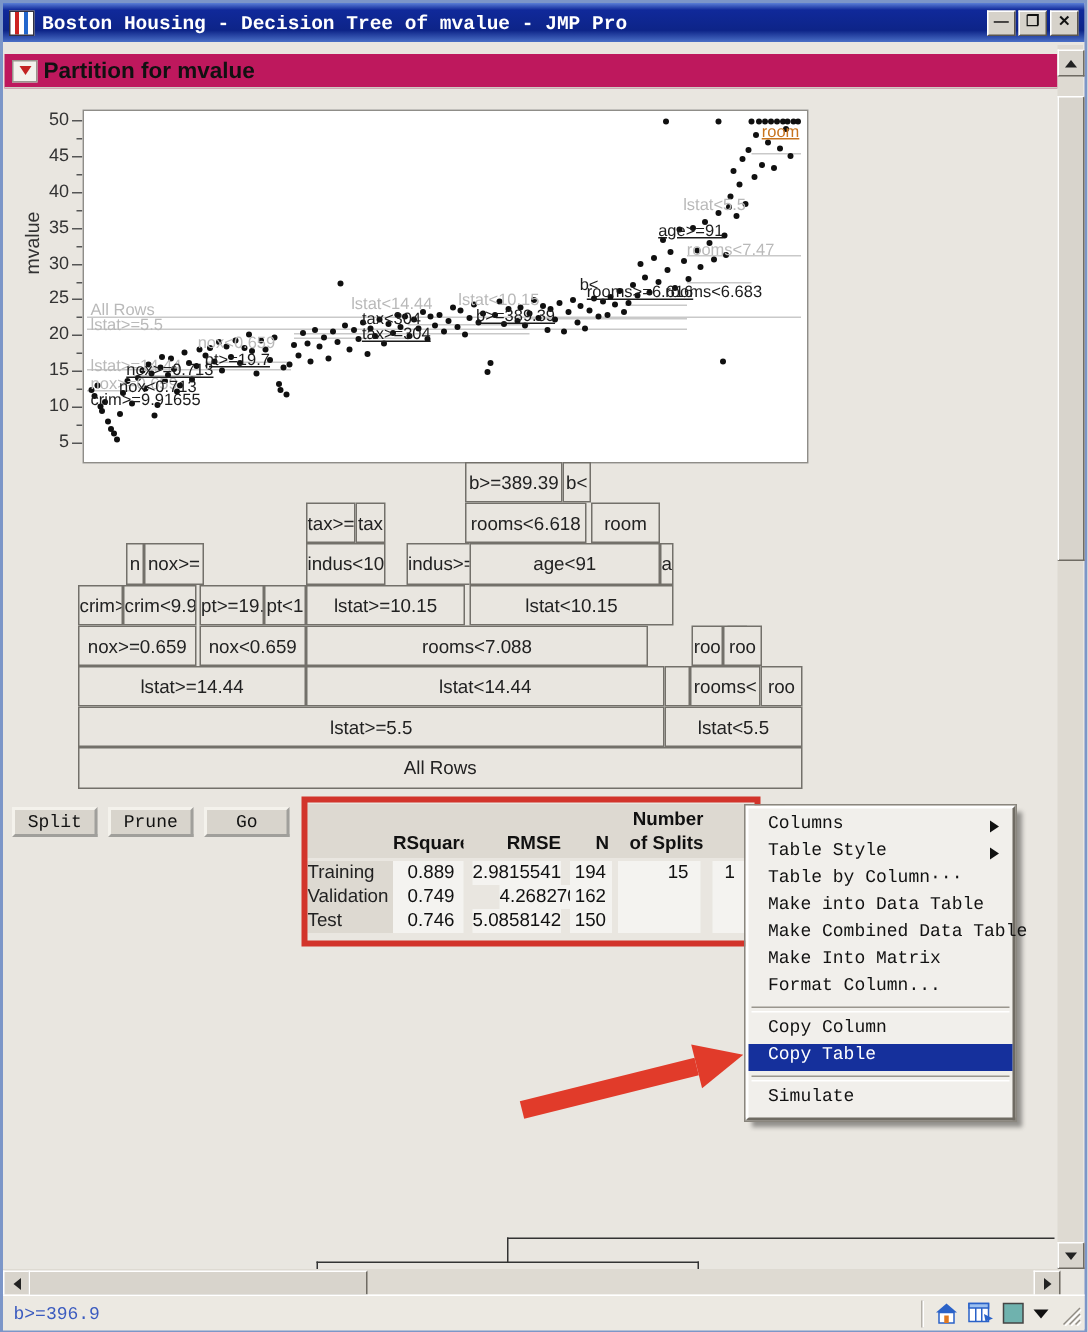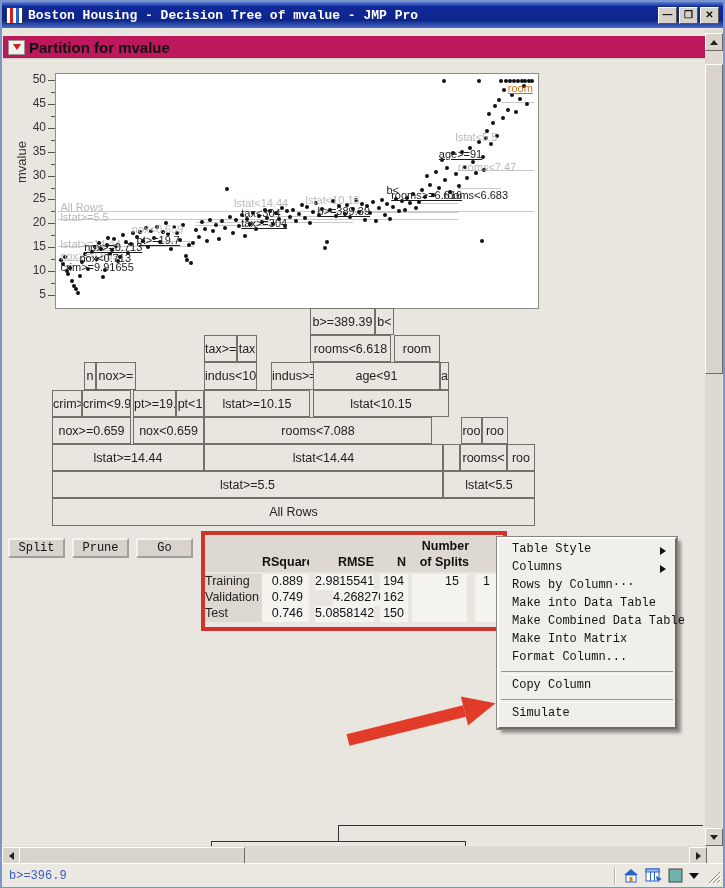--- a/index.html
+++ b/index.html
@@ -428,29 +428,30 @@
 
 <div id="highlight-rect" class="abs"></div>
 
 <div class="abs conn" style="left:338px;top:825px;width:365px;height:1px;"></div>
 <div class="abs conn" style="left:338px;top:825px;width:1px;height:17px;"></div>
 <div class="abs conn" style="left:211px;top:841px;width:255px;height:1px;"></div>
 <div class="abs conn" style="left:211px;top:841px;width:1px;height:5px;"></div>
 <div class="abs conn" style="left:465px;top:841px;width:1px;height:5px;"></div>
 
 <div id="context-menu" class="abs">
+    <div class="mitem">Columns<div class="sub"></div></div>
     <div class="mitem">Table Style<div class="sub"></div></div>
-    <div class="mitem">Columns<div class="sub"></div></div>
-    <div class="mitem">Rows by Column···</div>
+    <div class="mitem">Table by Column···</div>
     <div class="mitem">Make into Data Table</div>
     <div class="mitem">Make Combined Data Table</div>
     <div class="mitem">Make Into Matrix</div>
     <div class="mitem">Format Column...</div>
     <div class="msep"></div>
     <div class="mitem">Copy Column</div>
+    <div class="mitem hl">Copy Table</div>
     <div class="msep"></div>
     <div class="mitem">Simulate</div>
   </div>
 
 <svg class="abs" style="left:340px;top:688px;z-index:60;" width="170" height="62" viewBox="0 0 170 62">
   <g transform="translate(8,52) rotate(-14)">
     <rect x="0" y="-6" width="120" height="12" fill="#e13b2a"></rect>
     <polygon points="120,-15 152,0 120,15" fill="#e13b2a"></polygon>
   </g>
 </svg>

